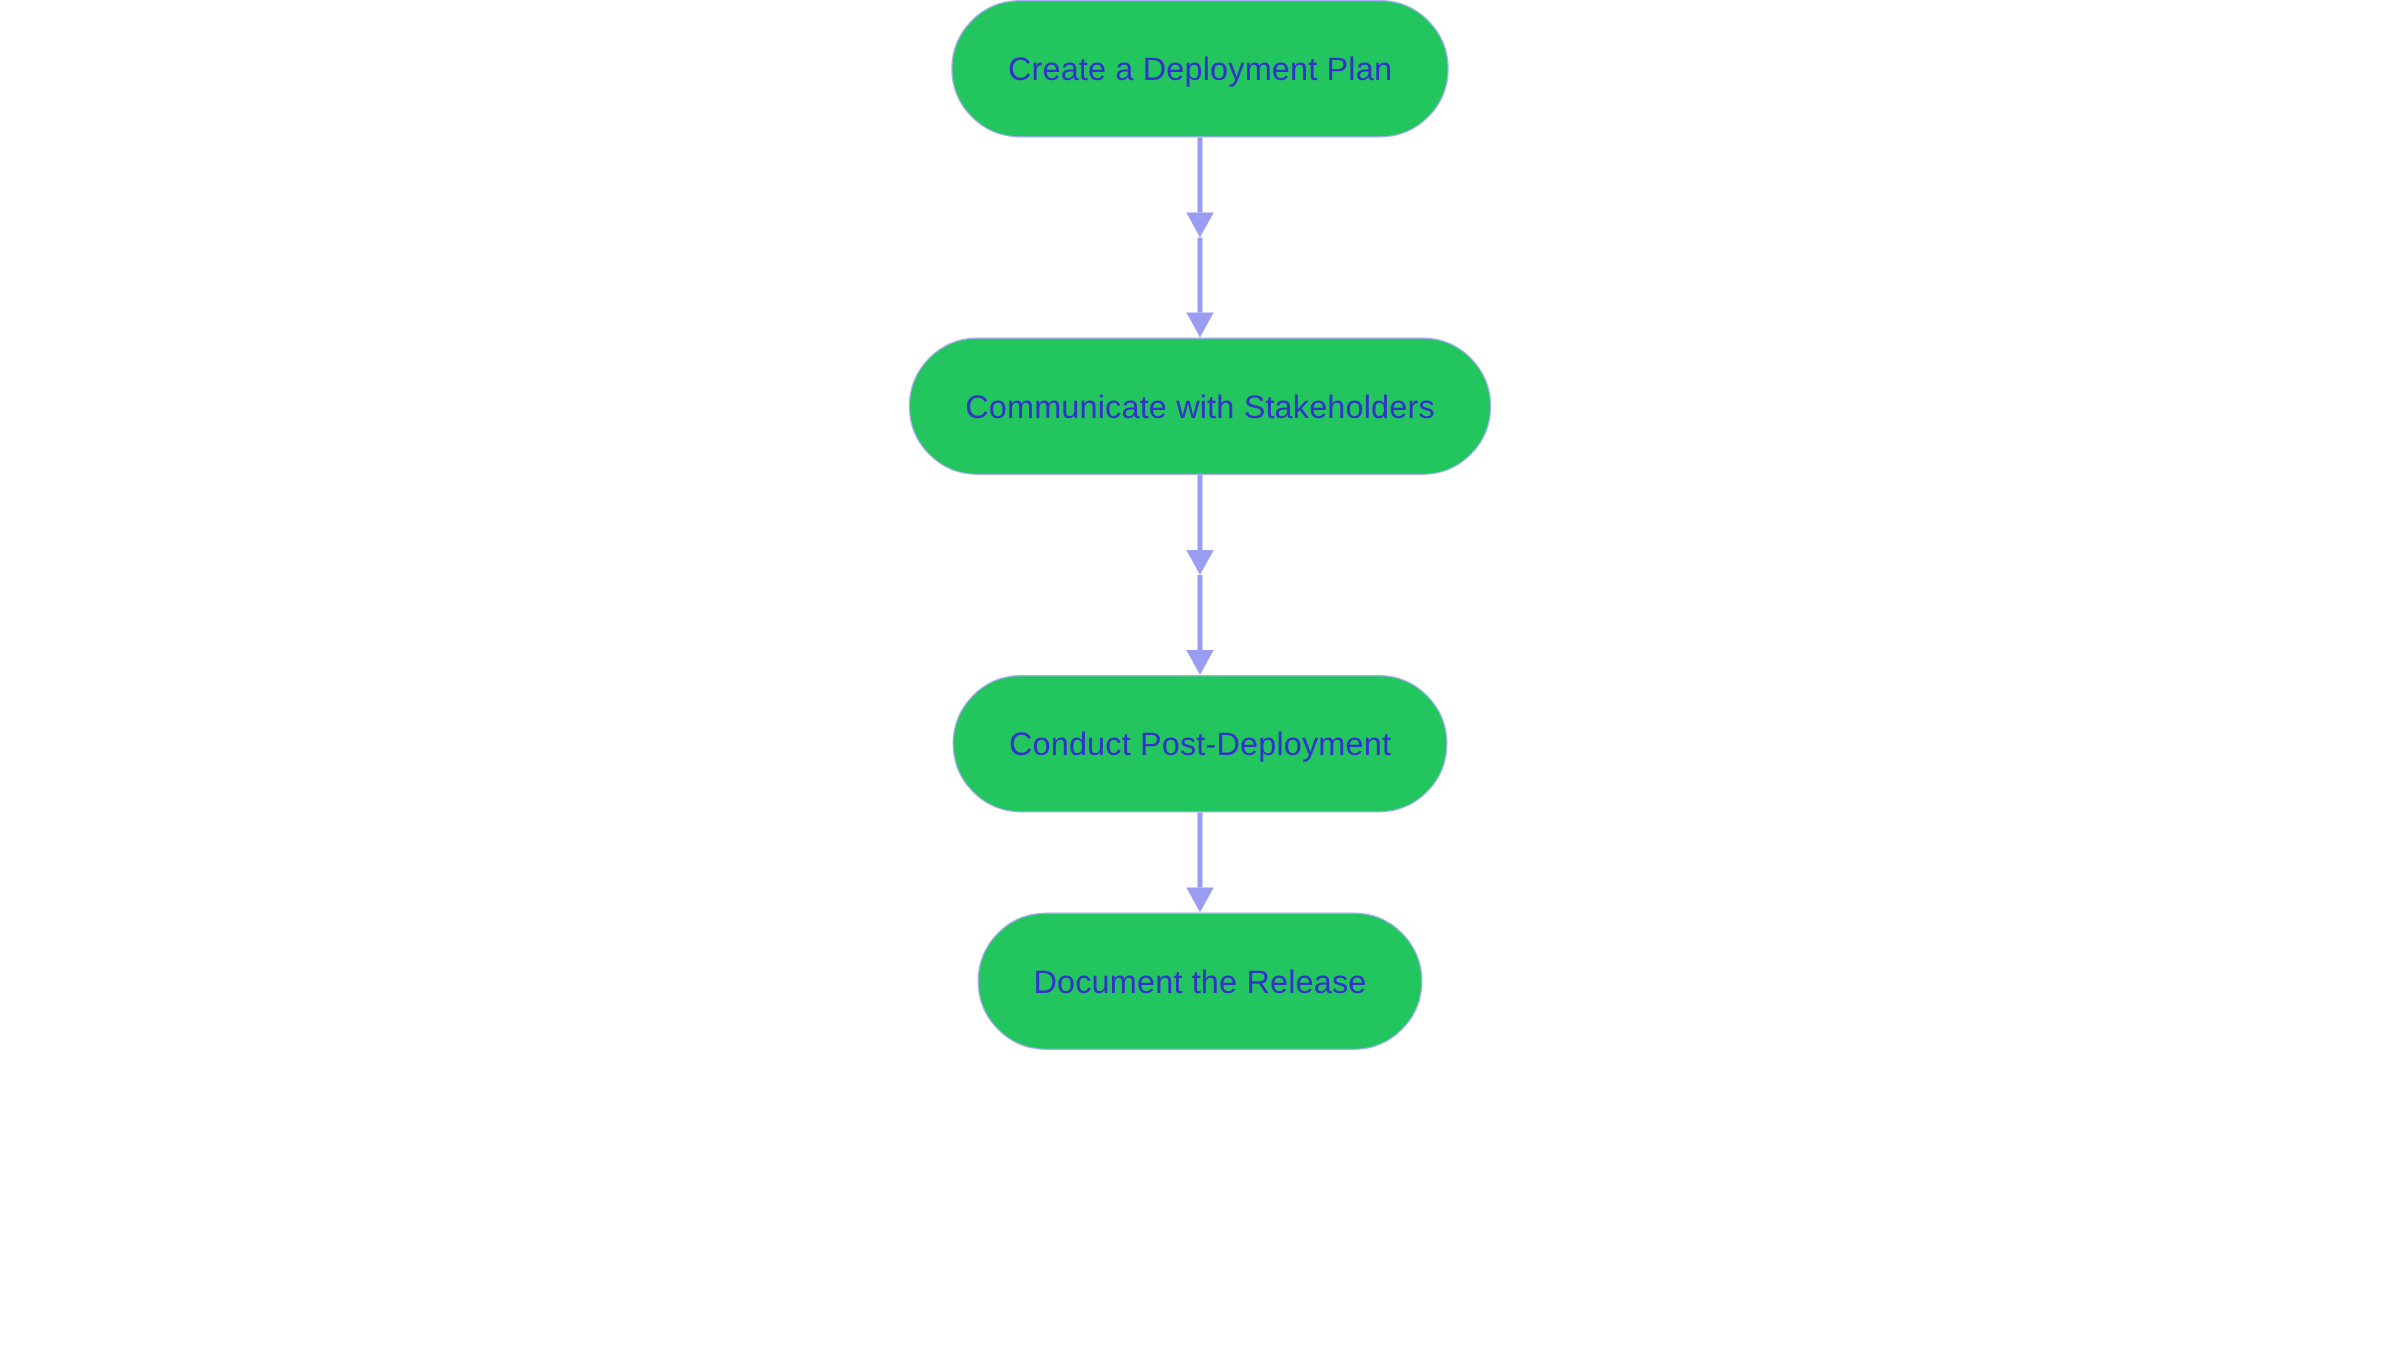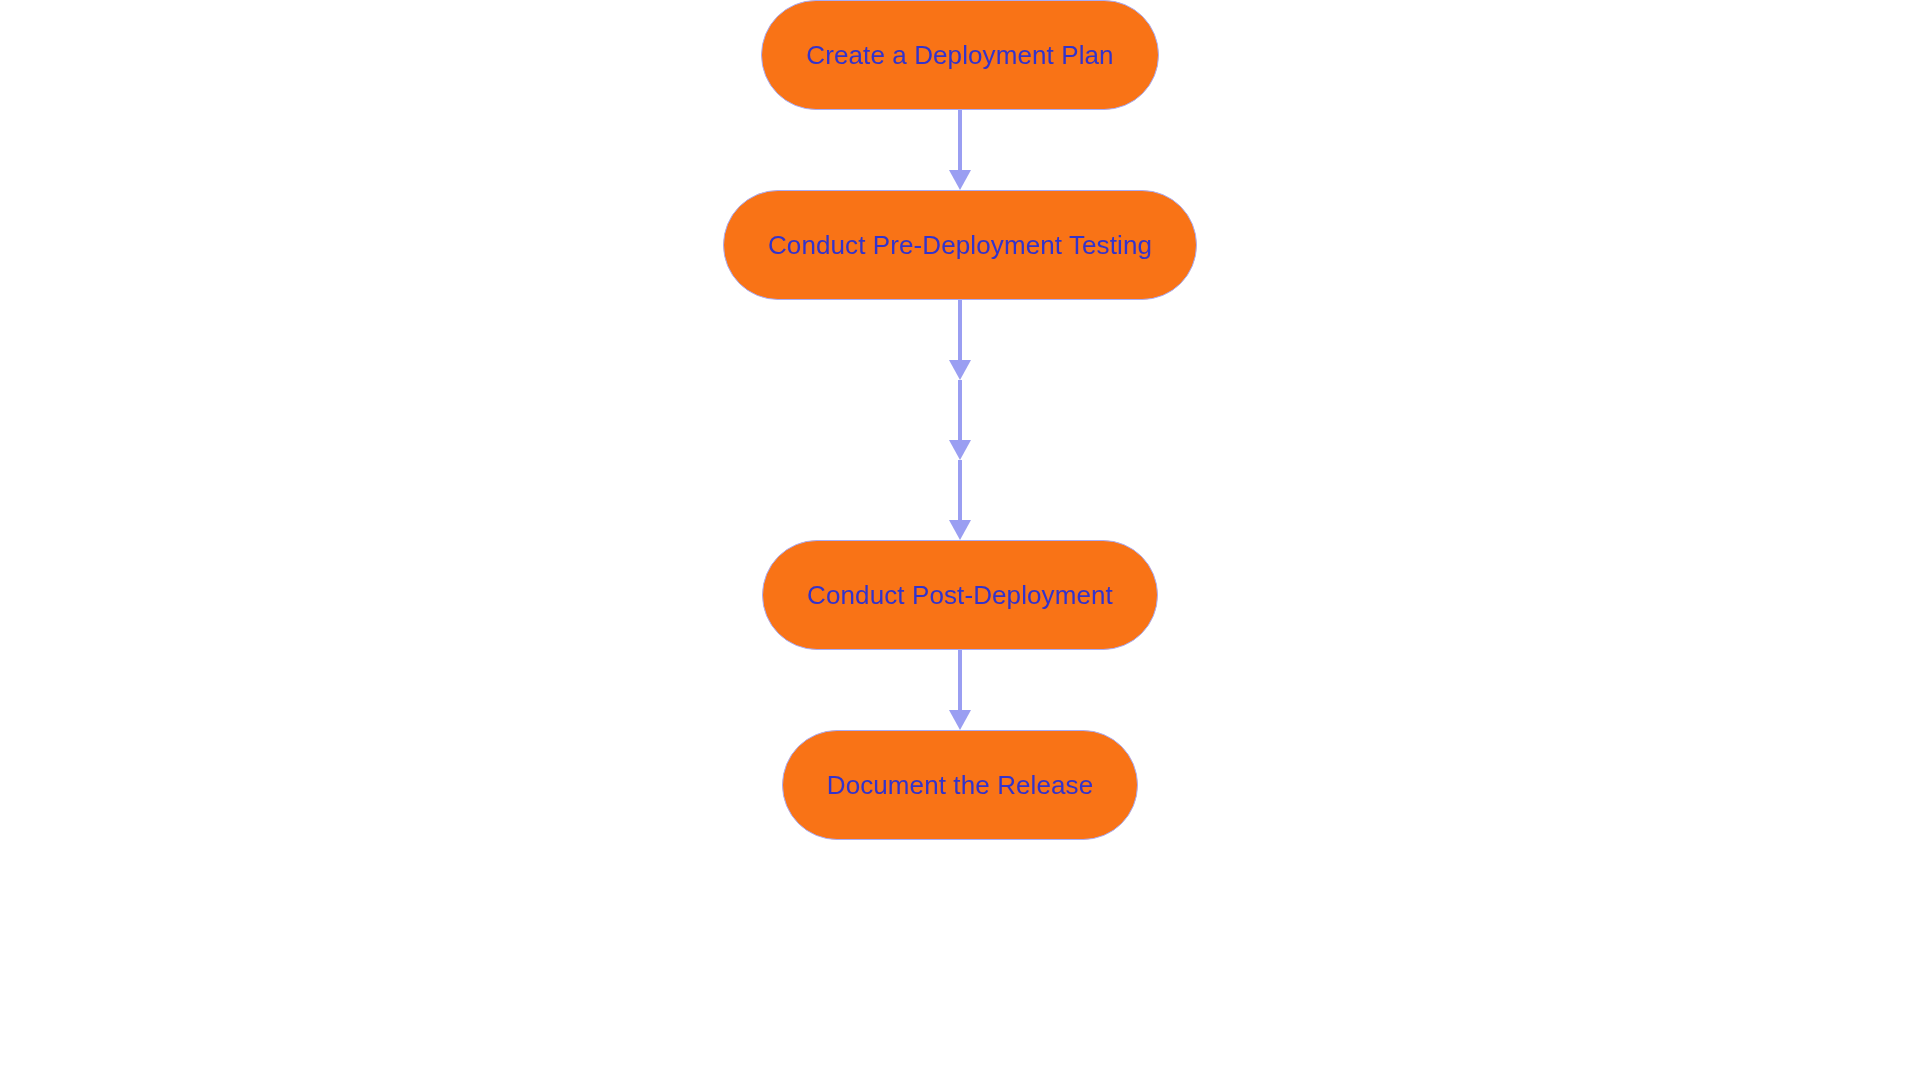--- a/index.html
+++ b/index.html
@@ -29,21 +29,21 @@
     height: 1083px;
     display: flex;
     flex-direction: column;
     align-items: center;
   }
 
   .flow-node {
     box-sizing: border-box;
     height: 110px;
     border-radius: 55px;
-    background: #f97316;
+    background: #22c55e;
     border: 1.6px solid #a8abf5;
     display: flex;
     align-items: center;
     justify-content: center;
     padding: 0 44px;
     flex: 0 0 auto;
   }
 
   .flow-node-label {
     font-family: "Liberation Sans", sans-serif;
@@ -92,29 +92,29 @@
 
     <div class="flow-node">
       <span class="flow-node-label">Create a Deployment Plan</span>
     </div>
 
     <div class="flow-connector">
       <div class="connector-line"></div>
       <div class="connector-head"></div>
     </div>
 
-    <div class="flow-node">
-      <span class="flow-node-label">Conduct Pre-Deployment Testing</span>
-    </div>
 
     <div class="flow-connector">
       <div class="connector-line"></div>
       <div class="connector-head"></div>
     </div>
 
+    <div class="flow-node">
+      <span class="flow-node-label">Communicate with Stakeholders</span>
+    </div>
 
     <div class="flow-connector">
       <div class="connector-line"></div>
       <div class="connector-head"></div>
     </div>
 
 
     <div class="flow-connector">
       <div class="connector-line"></div>
       <div class="connector-head"></div>

